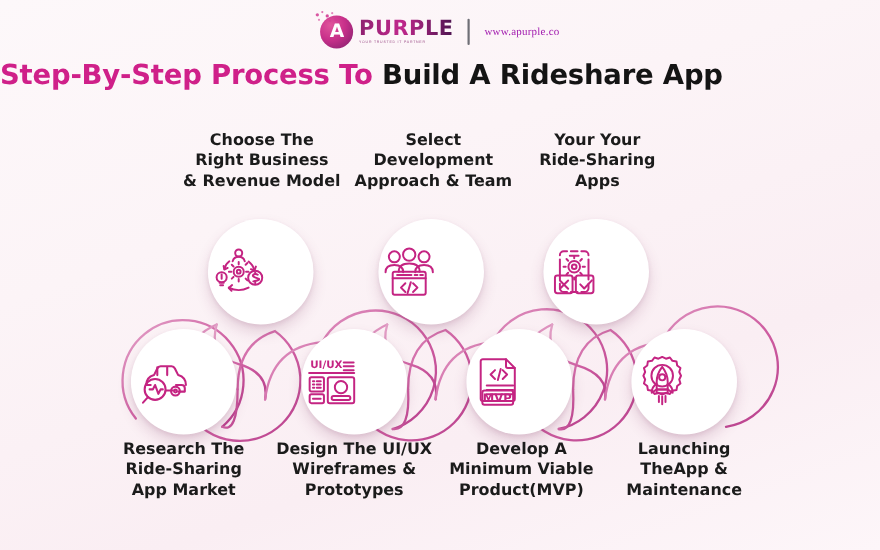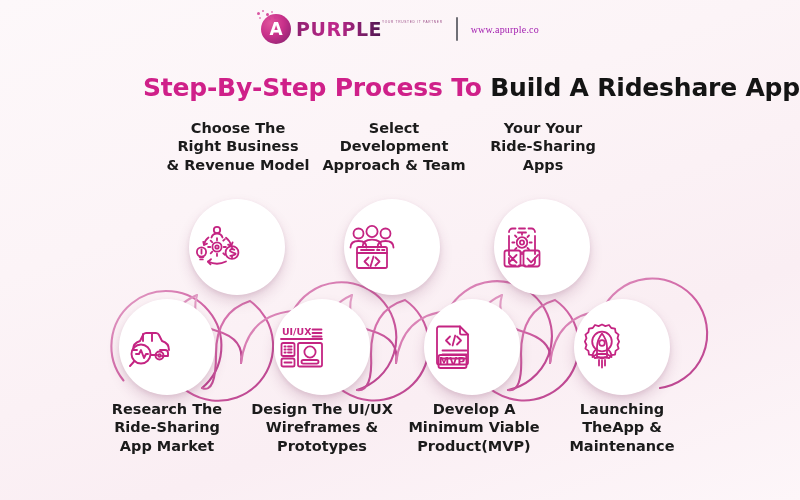--- a/index.html
+++ b/index.html
@@ -23,34 +23,34 @@
     background:radial-gradient(circle at 32% 30%,#e0559c 0%,#c8308a 45%,#7c1f6b 100%);
     display:flex;align-items:center;justify-content:center;
     position:relative;flex:0 0 auto;
   }
   .logo-badge .a-mark{
     color:#ffffff;font-size:17px;font-weight:bold;line-height:1;
     font-family:"DejaVu Sans",sans-serif;letter-spacing:0;
   }
   .logo-dots{position:absolute;left:-5px;top:-3px;width:22px;height:16px;}
   .logo-dots i{position:absolute;display:block;border-radius:50%;background:#d23a93;}
-  .logo-text-block{display:flex;flex-direction:row;line-height:1;}
+  .logo-text-block{display:flex;flex-direction:column;line-height:1;}
   .logo-word{
     font-size:19px;font-weight:bold;letter-spacing:.5px;
     background:linear-gradient(90deg,#8e2170 0%,#c0288c 45%,#4d1550 100%);
     -webkit-background-clip:text;background-clip:text;color:transparent;
     font-family:"DejaVu Sans",sans-serif;
   }
   .logo-tag{font-size:3.2px;letter-spacing:.7px;color:#9a4b86;margin-top:1px;text-transform:uppercase;}
   .divider-bar{width:2px;height:24px;background:#6f6f76;margin:0 13px;border-radius:1px;}
   .site-url{font-size:10px;color:#a21caf;letter-spacing:.2px;font-family:Liberation Serif, serif;}
 
   
   .title{
-    position:absolute;left:0;top:73px;width:800px;text-align:right;
+    position:absolute;left:0;top:53px;width:800px;text-align:left;
     font-size:25px;font-weight:bold;letter-spacing:-.2px;white-space:nowrap;
     font-family:"DejaVu Sans",sans-serif;
   }
   .title .pink{color:#cf2089;}
   .title .dark{color:#141414;}
 
   
   #links{position:absolute;left:0;top:0;width:800px;height:500px;pointer-events:none;}
 
   

